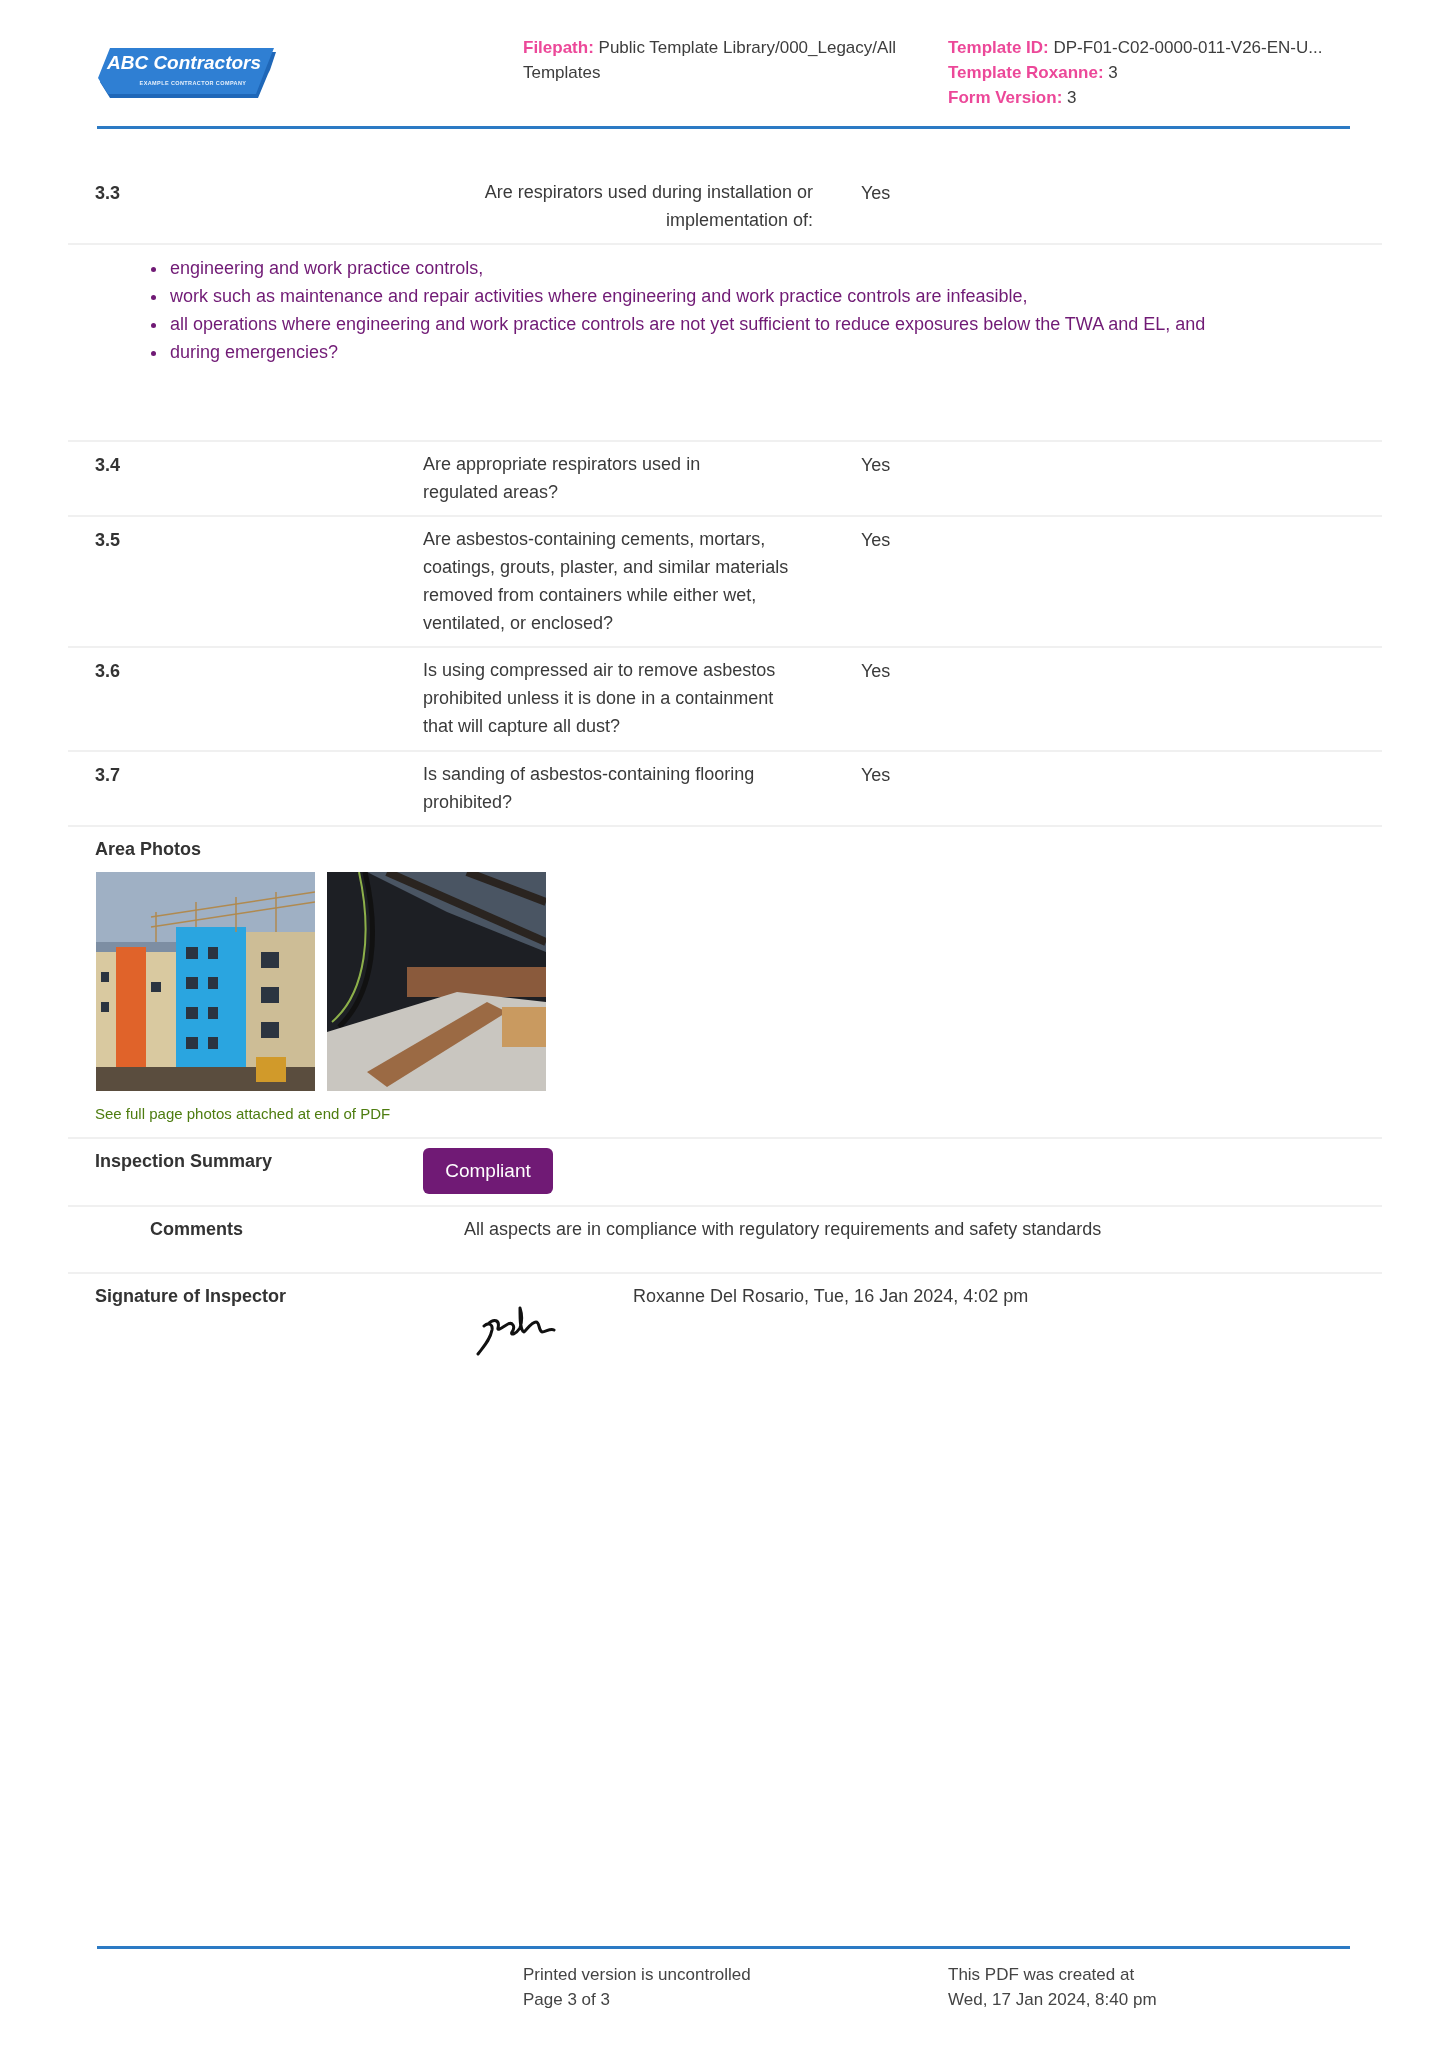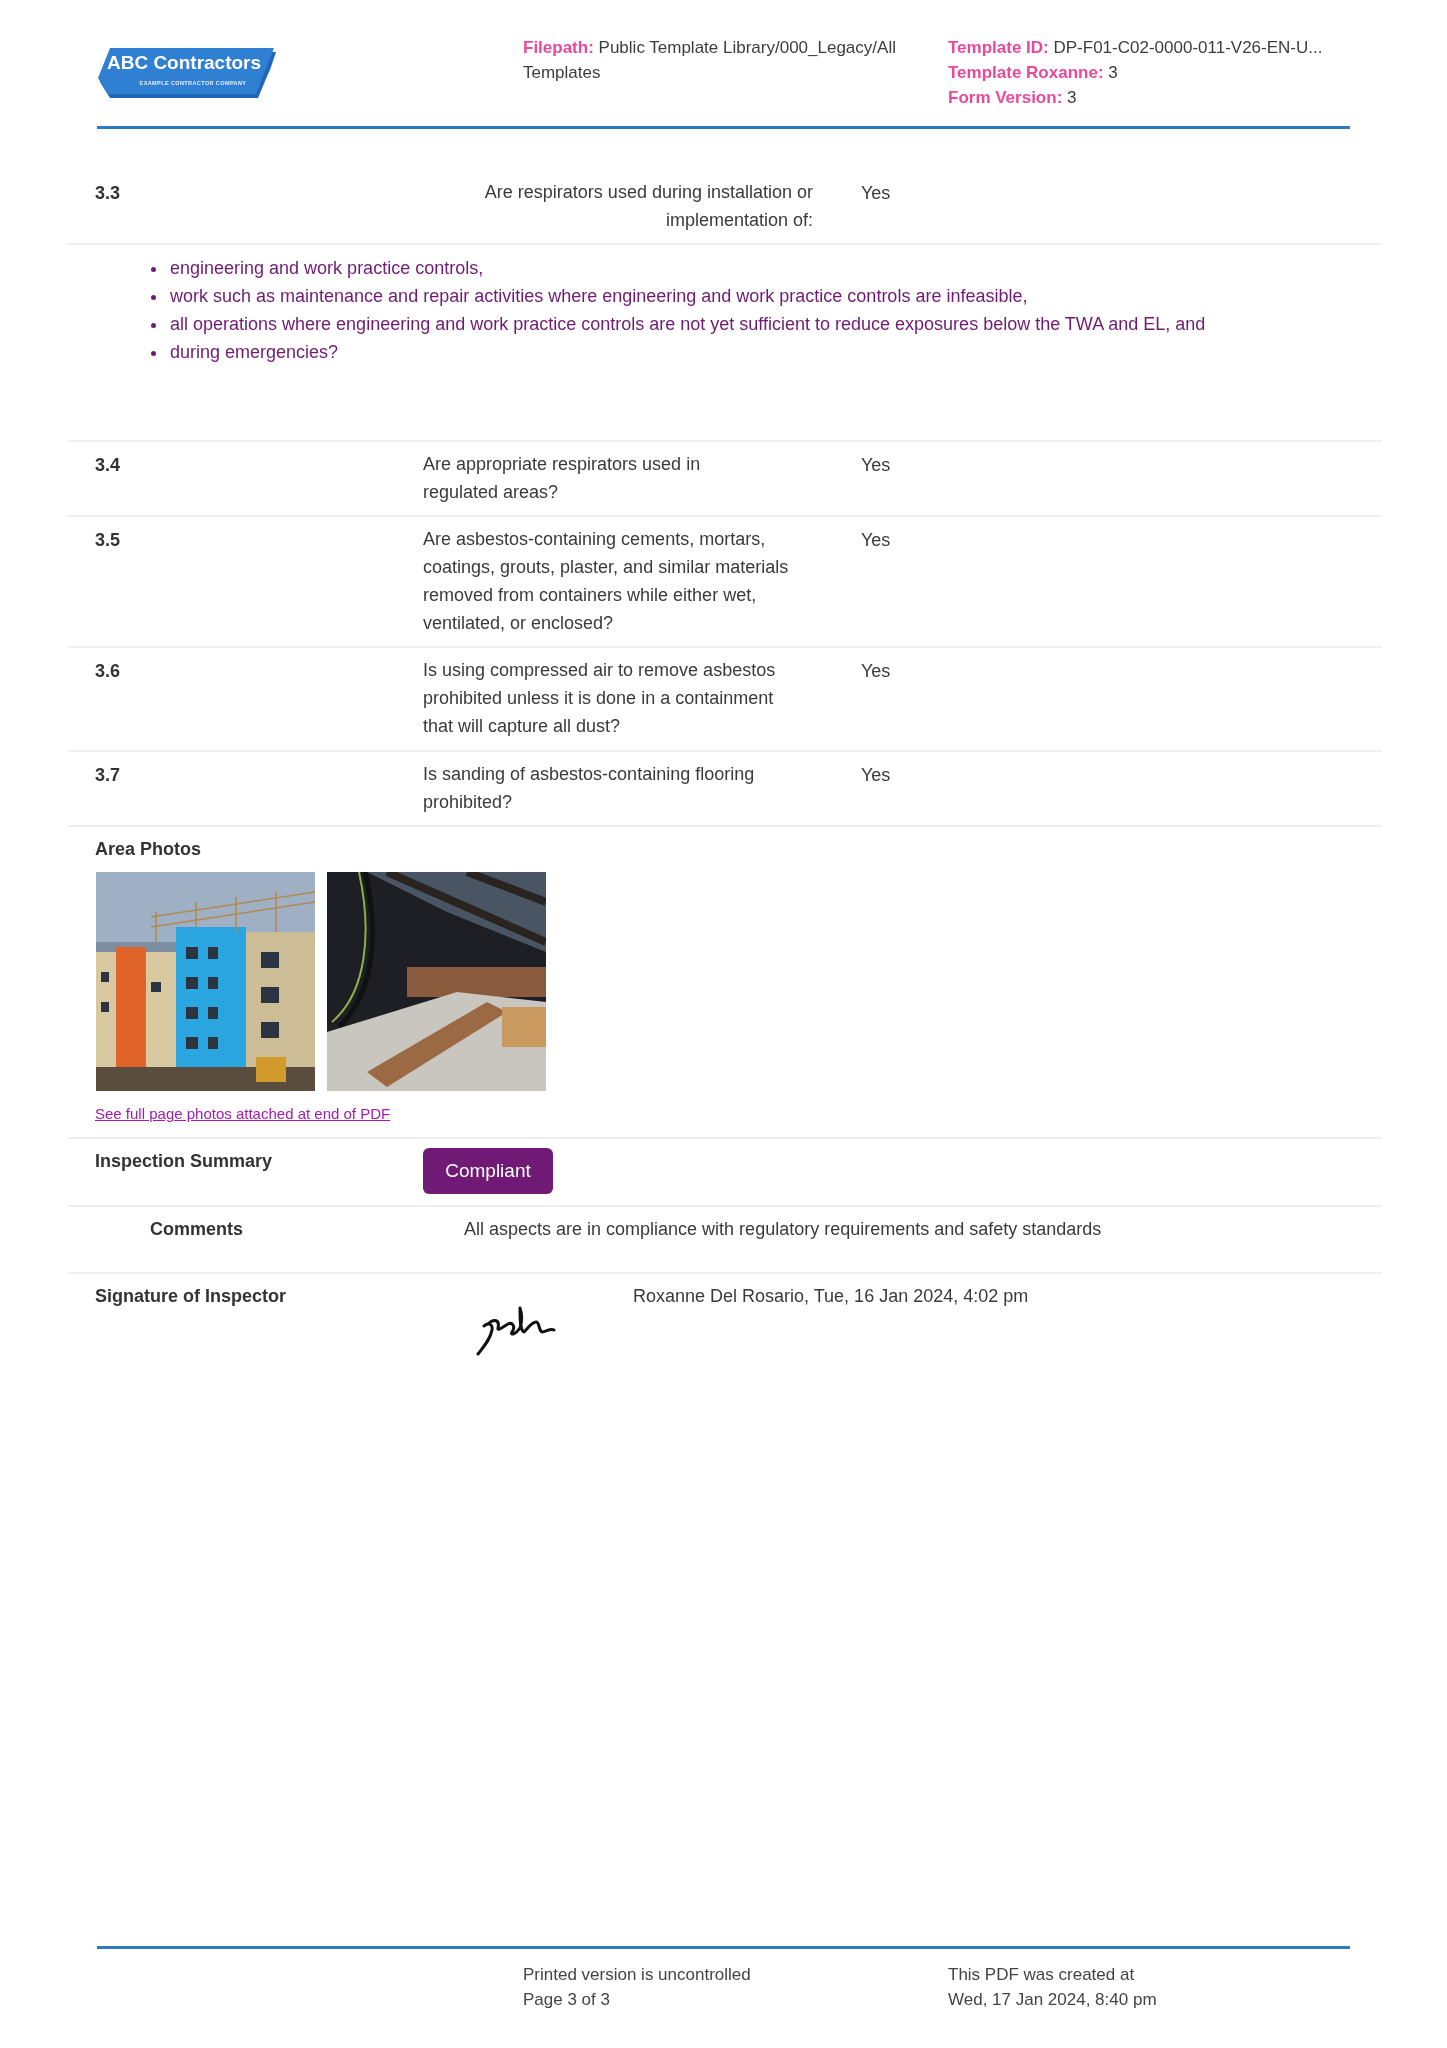--- a/index.html
+++ b/index.html
@@ -20,21 +20,21 @@
   .footer-text{font-size:17px;line-height:25px;color:#444;}
 </style>
 </head>
 <body>
 
 <div class="abs" style="left:98px;top:46px;width:180px;height:54px;">
   <svg width="180" height="54" viewBox="0 0 180 54">
     <polygon points="14,6 178,6 172,24 170,28 160,52 12,52 2,36 8,20" fill="#1f67b8"></polygon>
     <polygon points="12,2 176,2 168,22 158,48 10,48 0,32" fill="#2f7fd3"></polygon>
   </svg>
-  <div class="abs" style="left:0;top:6px;width:172px;text-align:center;font-size:19px;font-weight:bold;color:#fff;">ABC Contractors</div>
+  <div class="abs" style="left:0;top:6px;width:172px;text-align:center;font-size:19px;font-weight:bold;font-style:italic;color:#fff;">ABC Contractors</div>
   <div class="abs" style="left:10px;top:34px;width:170px;text-align:center;font-size:5.5px;font-weight:bold;letter-spacing:0.4px;color:#e8f1fc;">EXAMPLE CONTRACTOR COMPANY</div>
 </div>
 
 <div class="abs hdr-text" style="left:523px;top:35px;width:400px;">
   <b>Filepath:</b>
   <span>Public Template Library/000_Legacy/All Templates</span>
 </div>
 
 <div class="abs hdr-text" style="left:948px;top:35px;width:420px;">
   <div style="white-space:nowrap;">
@@ -134,21 +134,21 @@
     </g>
     <path d="M32 0 C 45 60, 40 120, 5 150" stroke="#8db04a" stroke-width="2" fill="none"></path>
     <path d="M38 0 C 52 60, 48 120, 12 155" stroke="#111" stroke-width="5" fill="none"></path>
     <rect x="80" y="95" width="139" height="30" fill="#8a5a3c"></rect>
     <polygon points="0,160 130,120 219,130 219,219 0,219" fill="#c9c6c0"></polygon>
     <polygon points="40,200 160,130 180,140 60,215" fill="#9b6a44"></polygon>
     <rect x="175" y="135" width="44" height="40" fill="#c99a60"></rect>
   </svg>
 </div>
 
-<div class="abs" style="left:95px;top:1105px;font-size:15px;color:#a21caf;text-decoration:underline;">See full page photos attached at end of PDF</div>
+<div class="abs" style="left:95px;top:1105px;font-size:15px;color:#4d7c0f;">See full page photos attached at end of PDF</div>
 <div class="divider" style="top:1137px;"></div>
 
 <div class="label-bold" style="left:95px;top:1151px;">Inspection Summary</div>
 <div class="badge">Compliant</div>
 <div class="divider" style="top:1205px;"></div>
 
 <div class="label-bold" style="left:150px;top:1219px;">Comments</div>
 <div class="abs" style="left:464px;top:1219px;font-size:18px;color:#3a3a3a;">All aspects are in compliance with regulatory requirements and safety standards</div>
 <div class="divider" style="top:1272px;"></div>
 

